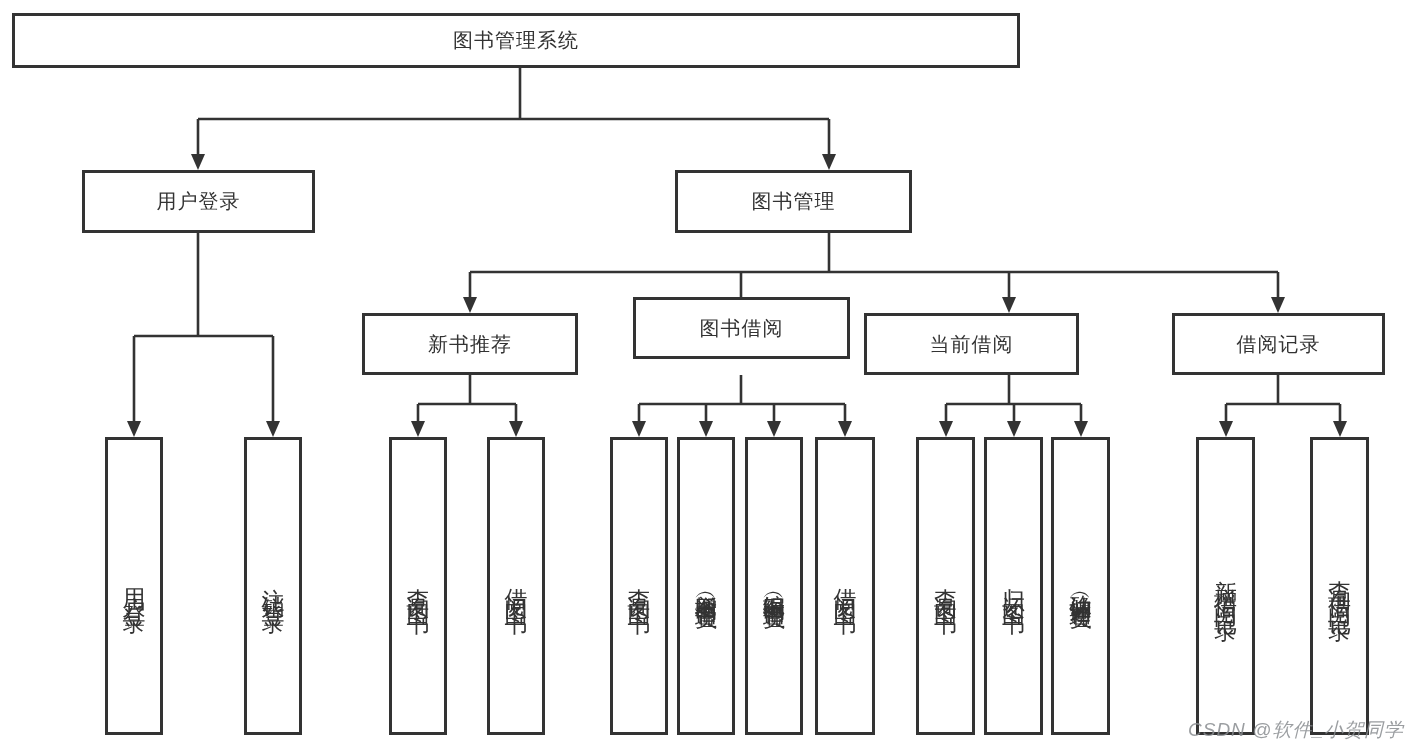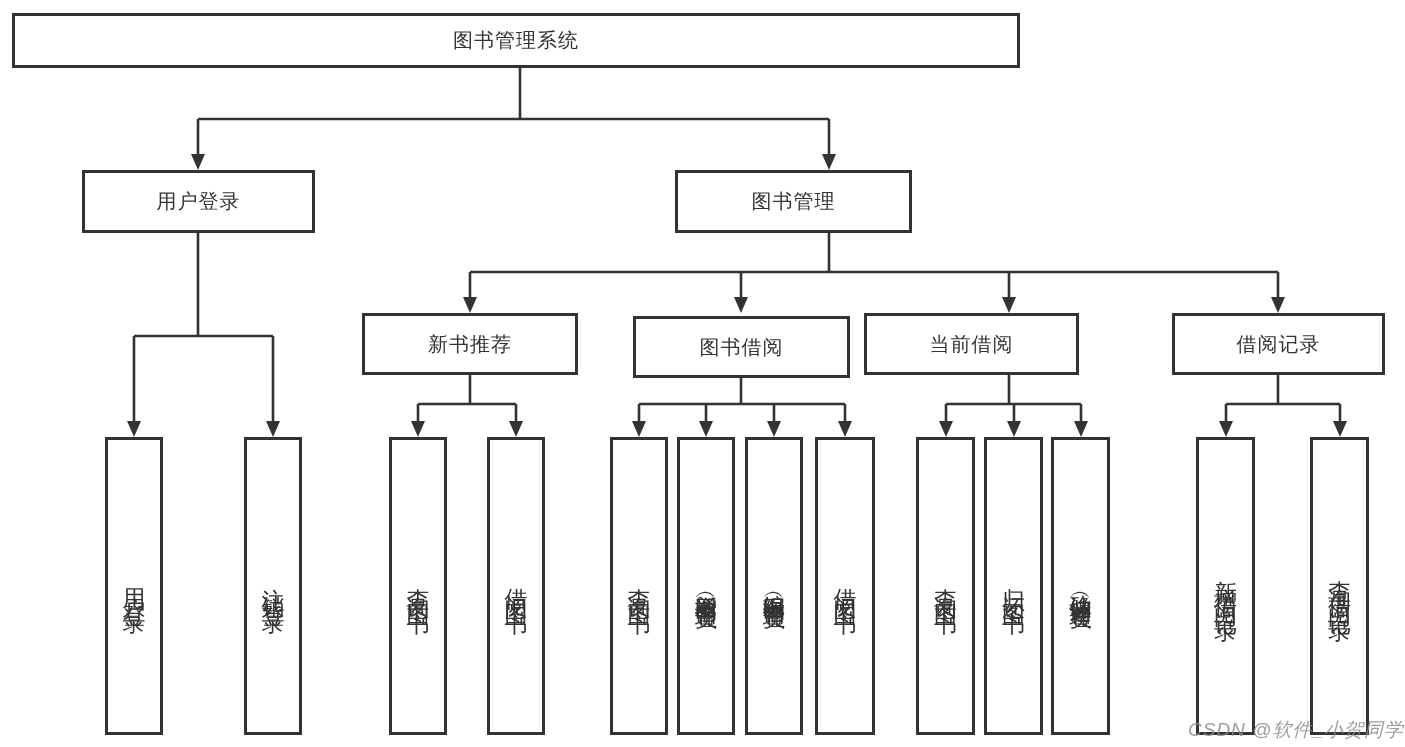--- a/index.html
+++ b/index.html
@@ -141,21 +141,21 @@
       <polygon points="1333,421 1347,421 1340,437"></polygon>
     </g>
   </svg>
 
   <div class="box" style="left:12px; top:13px; width:1008px; height:55px;">图书管理系统</div>
 
   <div class="box" style="left:82px; top:170px; width:233px; height:63px;">用户登录</div>
   <div class="box" style="left:675px; top:170px; width:237px; height:63px;">图书管理</div>
 
   <div class="box" style="left:362px; top:313px; width:216px; height:62px;">新书推荐</div>
-  <div class="box" style="left:633px; top:316px; width:217px; height:62px;">图书借阅</div>
+  <div class="box" style="left:633px; top:297px; width:217px; height:62px;">图书借阅</div>
   <div class="box" style="left:864px; top:313px; width:215px; height:62px;">当前借阅</div>
   <div class="box" style="left:1172px; top:313px; width:213px; height:62px;">借阅记录</div>
 
   <div class="vbox" style="left:105px; top:437px; width:58px; height:298px;">
     <span class="vtext">用户登录</span>
   </div>
   <div class="vbox" style="left:244px; top:437px; width:58px; height:298px;">
     <span class="vtext">注销登录</span>
   </div>
 

